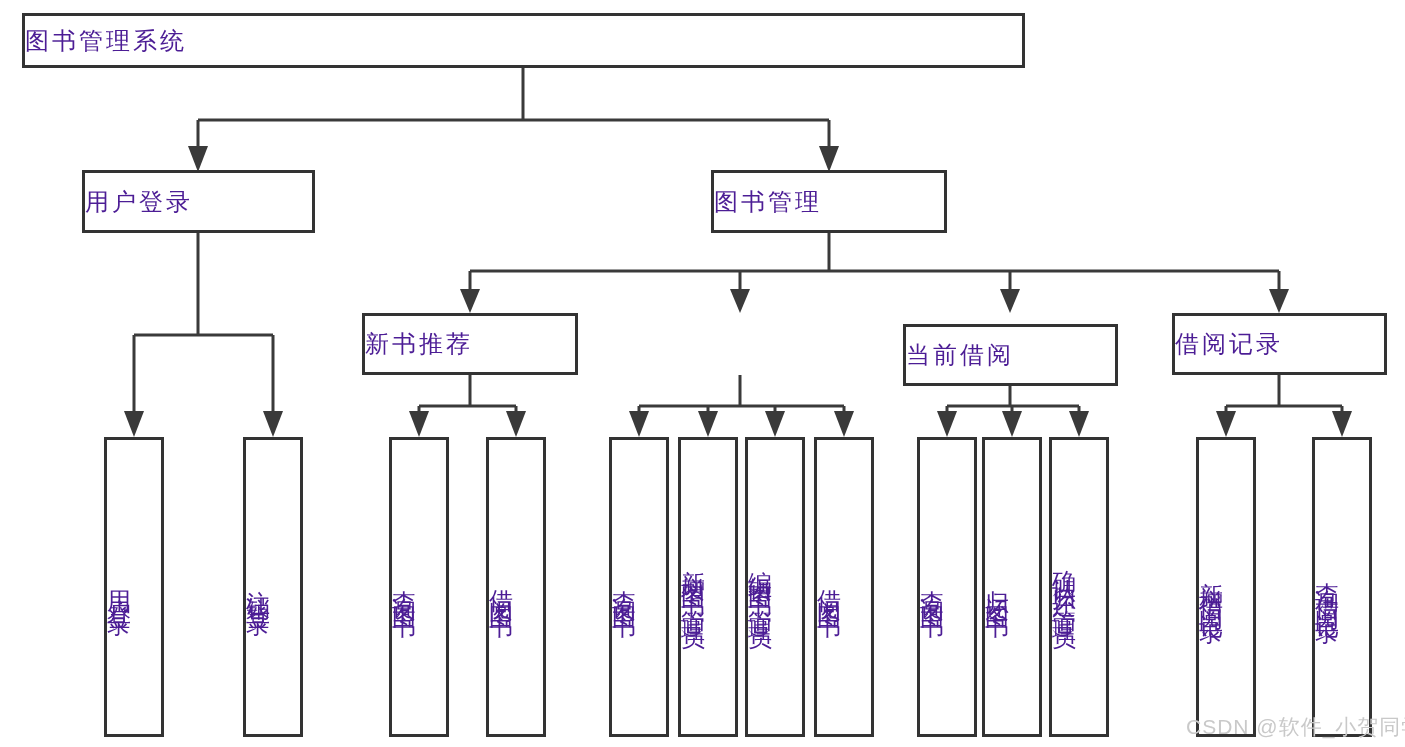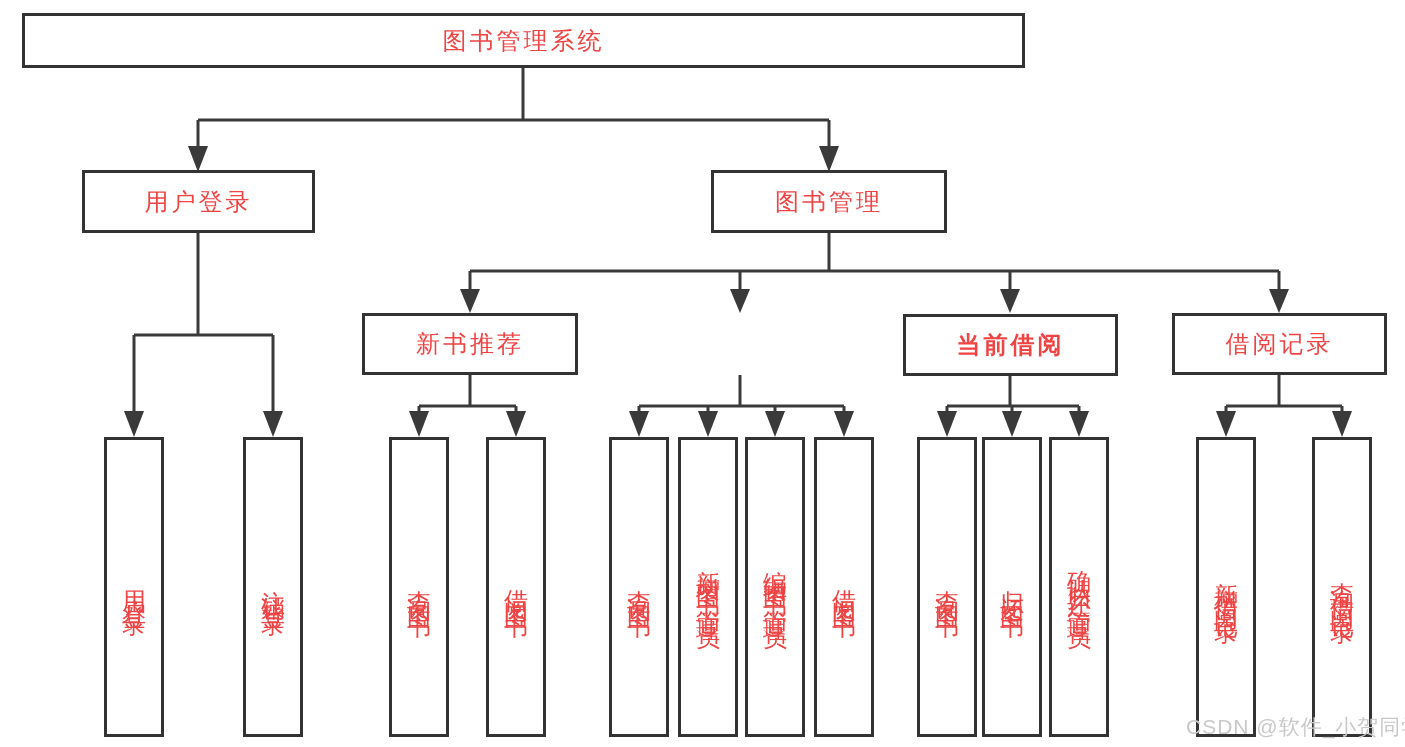--- a/index.html
+++ b/index.html
@@ -14,22 +14,21 @@
     position:absolute;left:0;top:0;width:1405px;height:747px;
     z-index:1;
   }
   .node{
     position:absolute;
     box-sizing:border-box;
     background:#ffffff;
     border:3px solid #333333;
     display:flex;
     align-items:center;
-    justify-content:center;
-    color:#ef4444;
+    color:#4c1d95;
     z-index:2;
   }
   .hbox span{
     font-size:24px;
     letter-spacing:3px;
     white-space:nowrap;
   }
   .vbox .vtext{
     writing-mode:vertical-rl;
     text-orientation:mixed;
@@ -112,21 +111,21 @@
   <div class="node hbox" style="left:82px;top:170px;width:233px;height:63px;">
     <span>用户登录</span>
   </div>
   <div class="node hbox" style="left:362px;top:313px;width:216px;height:62px;">
     <span>新书推荐</span>
   </div>
 
   <div class="node hbox" style="left:711px;top:170px;width:236px;height:63px;">
     <span>图书管理</span>
   </div>
-  <div class="node hbox" style="left:903px;top:314px;width:215px;height:62px;font-weight:bold;">
+  <div class="node hbox" style="left:903px;top:324px;width:215px;height:62px;">
     <span>当前借阅</span>
   </div>
   <div class="node hbox" style="left:1172px;top:313px;width:215px;height:62px;">
     <span>借阅记录</span>
   </div>
 
   <div class="node vbox" style="left:104px;top:437px;width:60px;height:300px;">
     <span class="vtext">用户登录</span>
   </div>
   <div class="node vbox" style="left:243px;top:437px;width:60px;height:300px;">

